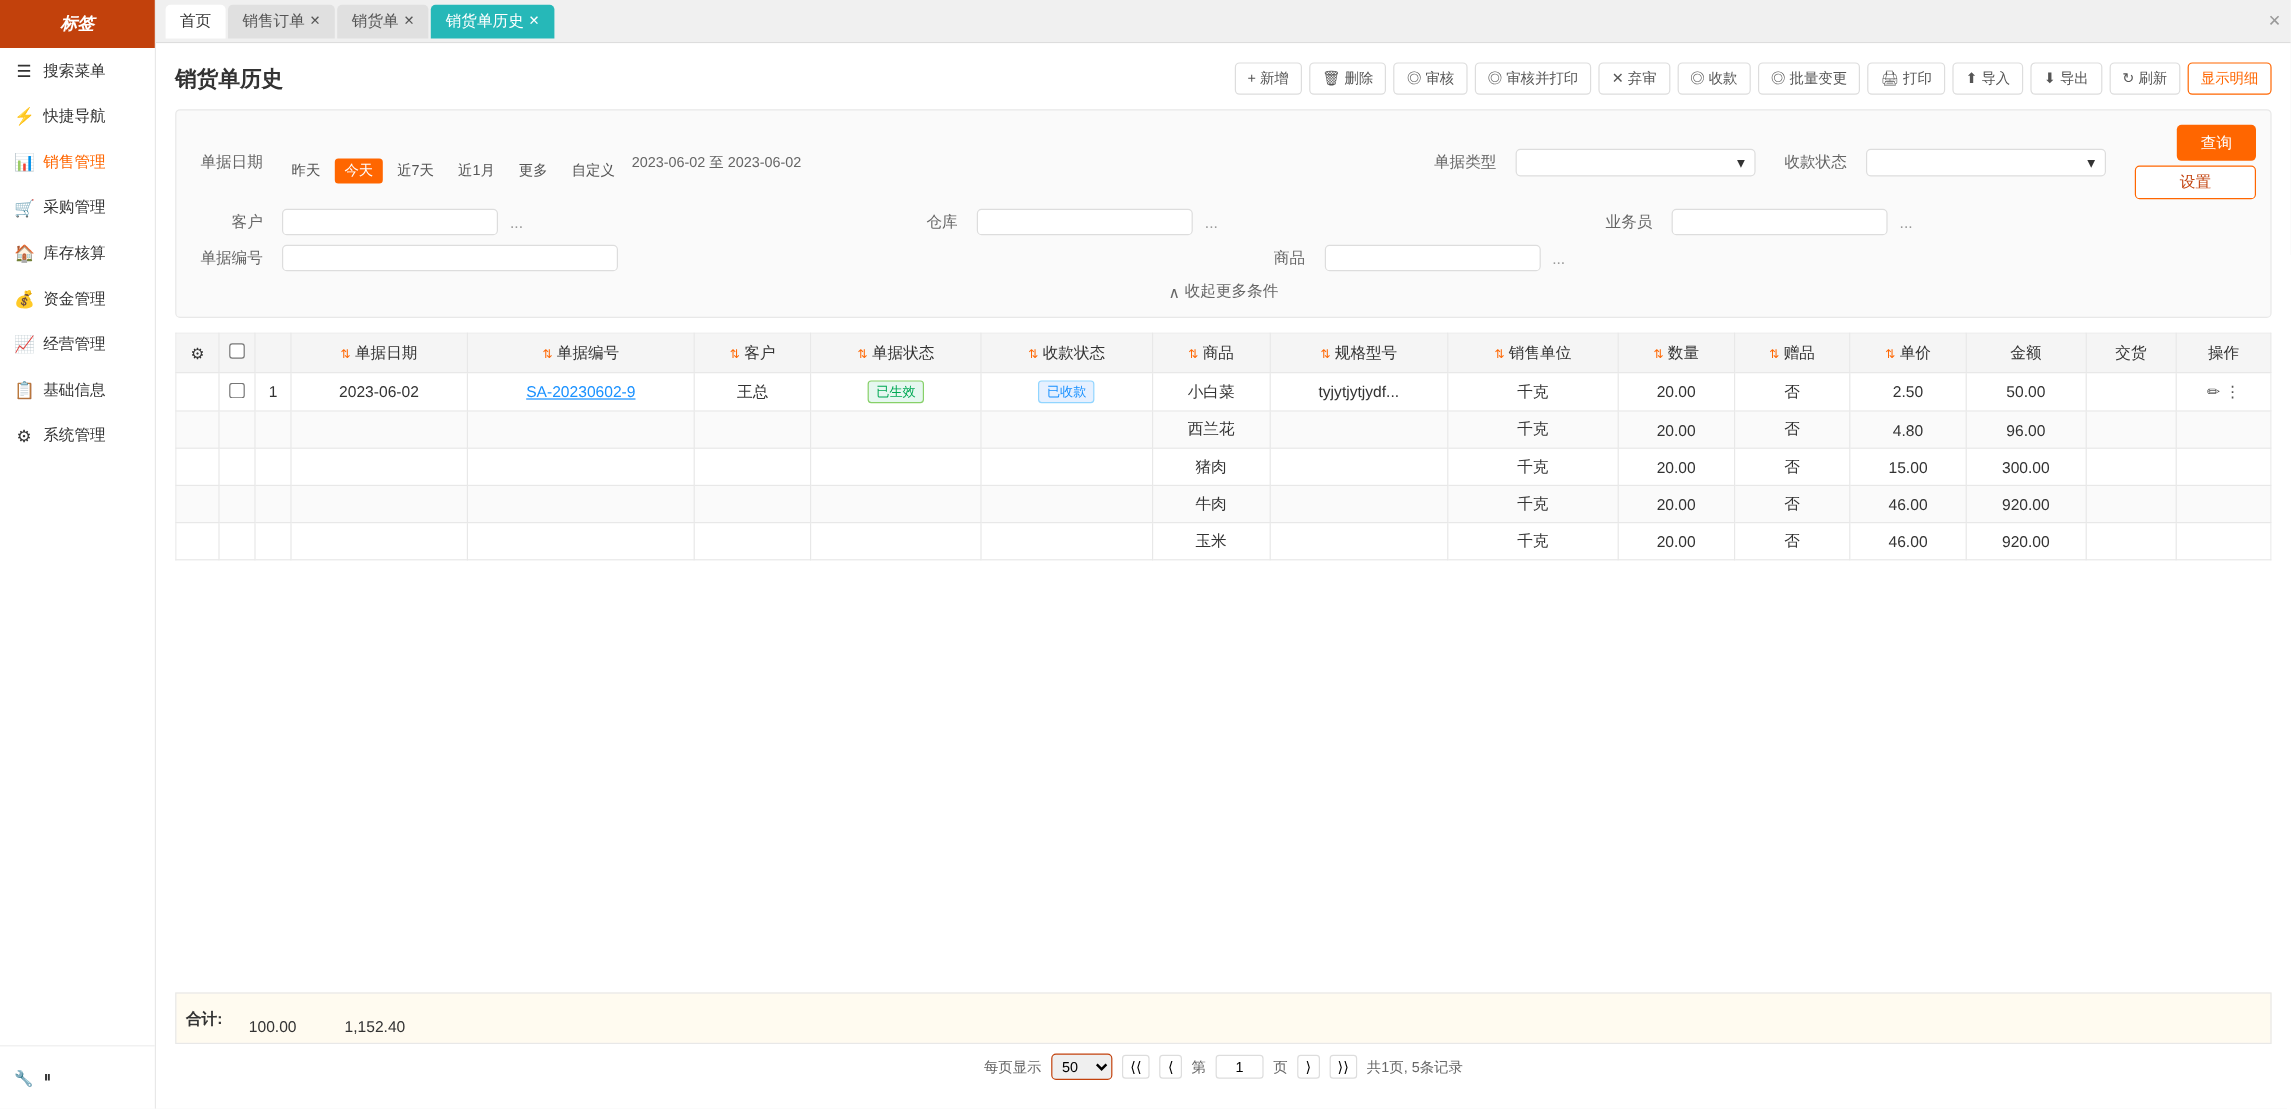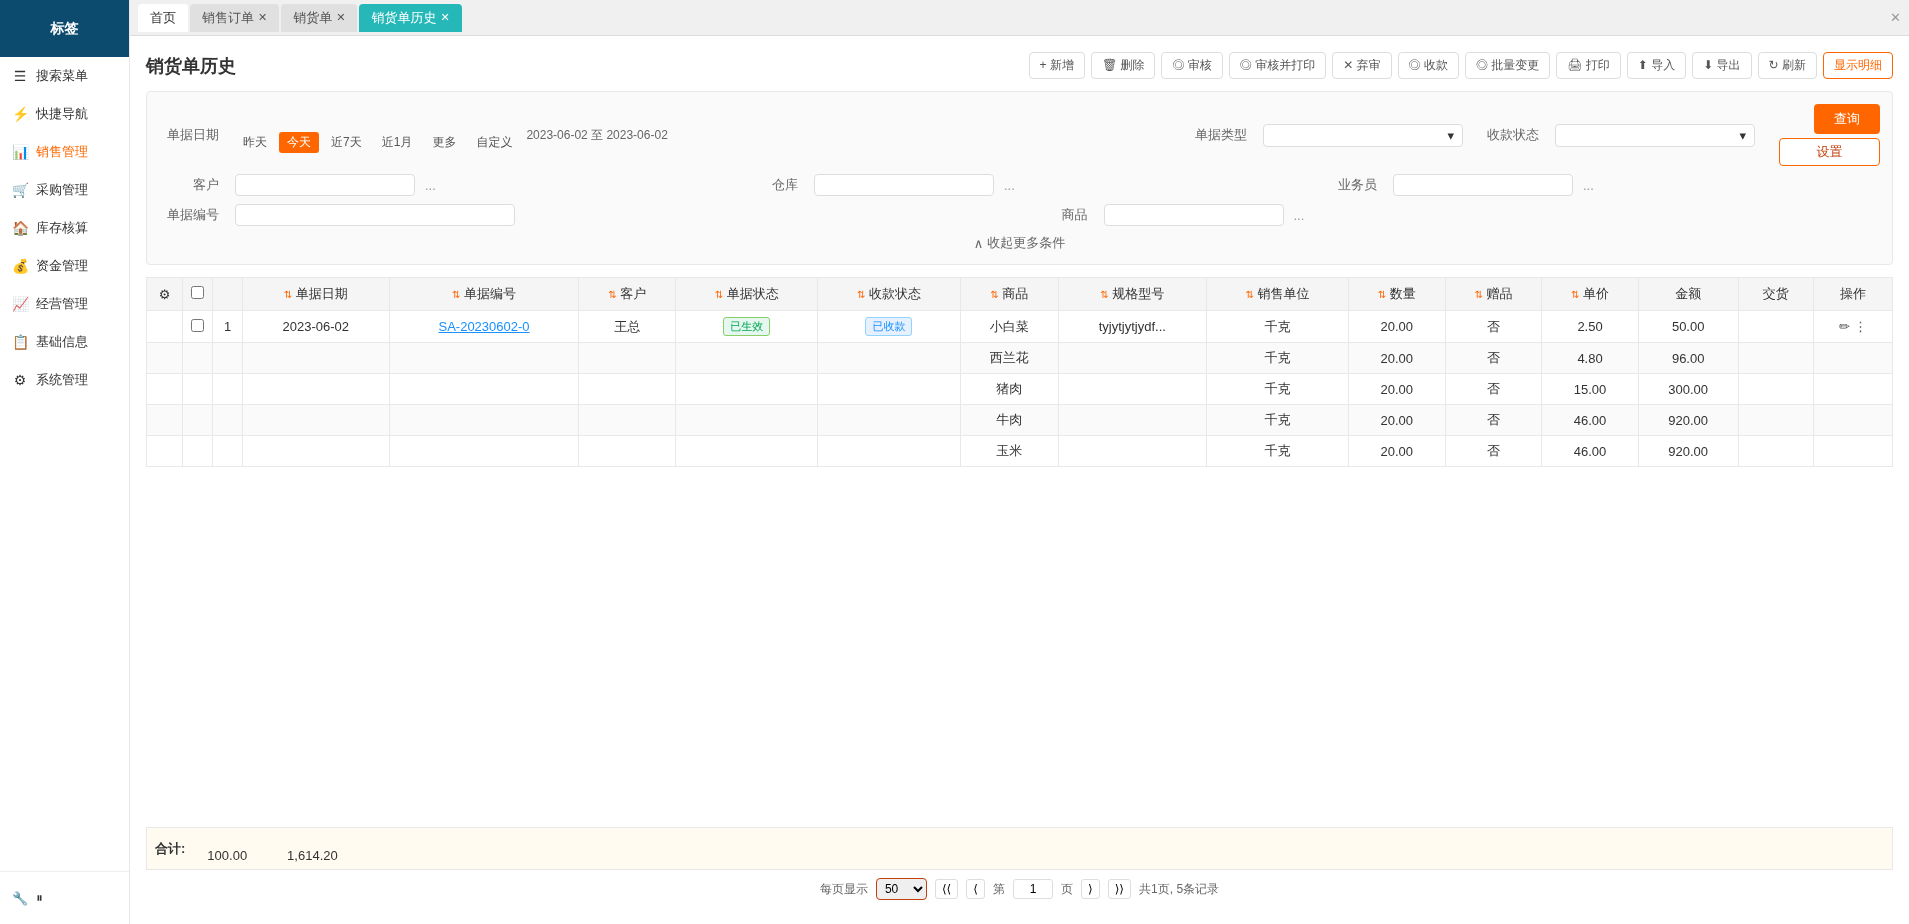--- a/index.html
+++ b/index.html
@@ -8,28 +8,29 @@
     
     .sidebar {
       width: 130px;
       background: #fff;
       border-right: 1px solid #e8e8e8;
       display: flex;
       flex-direction: column;
       flex-shrink: 0;
     }
     .sidebar-logo {
-      height: 57px;
-      background: #0c4a6e;
+      height: 40px;
+      background: #c2410c;
       display: flex;
       align-items: center;
       justify-content: center;
       color: #fff;
       font-size: 14px;
       font-weight: bold;
+      font-style: italic;
     }
     .sidebar-item {
       display: flex;
       align-items: center;
       padding: 10px 12px;
       cursor: pointer;
       color: #333;
       gap: 8px;
     }
     .sidebar-item.active { color: #ff6600; }
@@ -499,21 +500,21 @@
             <th>交货</th>
             <th>操作</th>
           </tr>
         </thead>
         <tbody id="table-body">
         <tr>
               <td></td>
               <td><input type="checkbox" style=""></td>
               <td>1</td>
               <td>2023-06-02</td>
-              <td><span class="link-text">SA-20230602-0</span></td>
+              <td><span class="link-text">SA-20230602-9</span></td>
               <td>王总</td>
               <td><span class="badge badge-active">已生效</span></td>
               <td><span class="badge badge-paid">已收款</span></td>
               <td>小白菜</td>
               <td>tyjytjytjydf...</td>
               <td>千克</td>
               <td>20.00</td>
               <td>否</td>
               <td>2.50</td>
               <td>50.00</td>
@@ -602,21 +603,21 @@
               <td></td>
             </tr>
           </tbody>
       </table>
     </div>
 
     <div class="summary-row">
       <span class="summary-label">合计:</span>
       <div class="summary-data">
         <span class="summary-item">100.00</span>
-        <span class="summary-item">1,614.20</span>
+        <span class="summary-item">1,152.40</span>
       </div>
     </div>
 
     <div class="pagination">
       <span class="page-info">每页显示</span>
       <select class="page-size-select">
         <option>50</option>
         <option>100</option>
         <option>200</option>
       </select>

